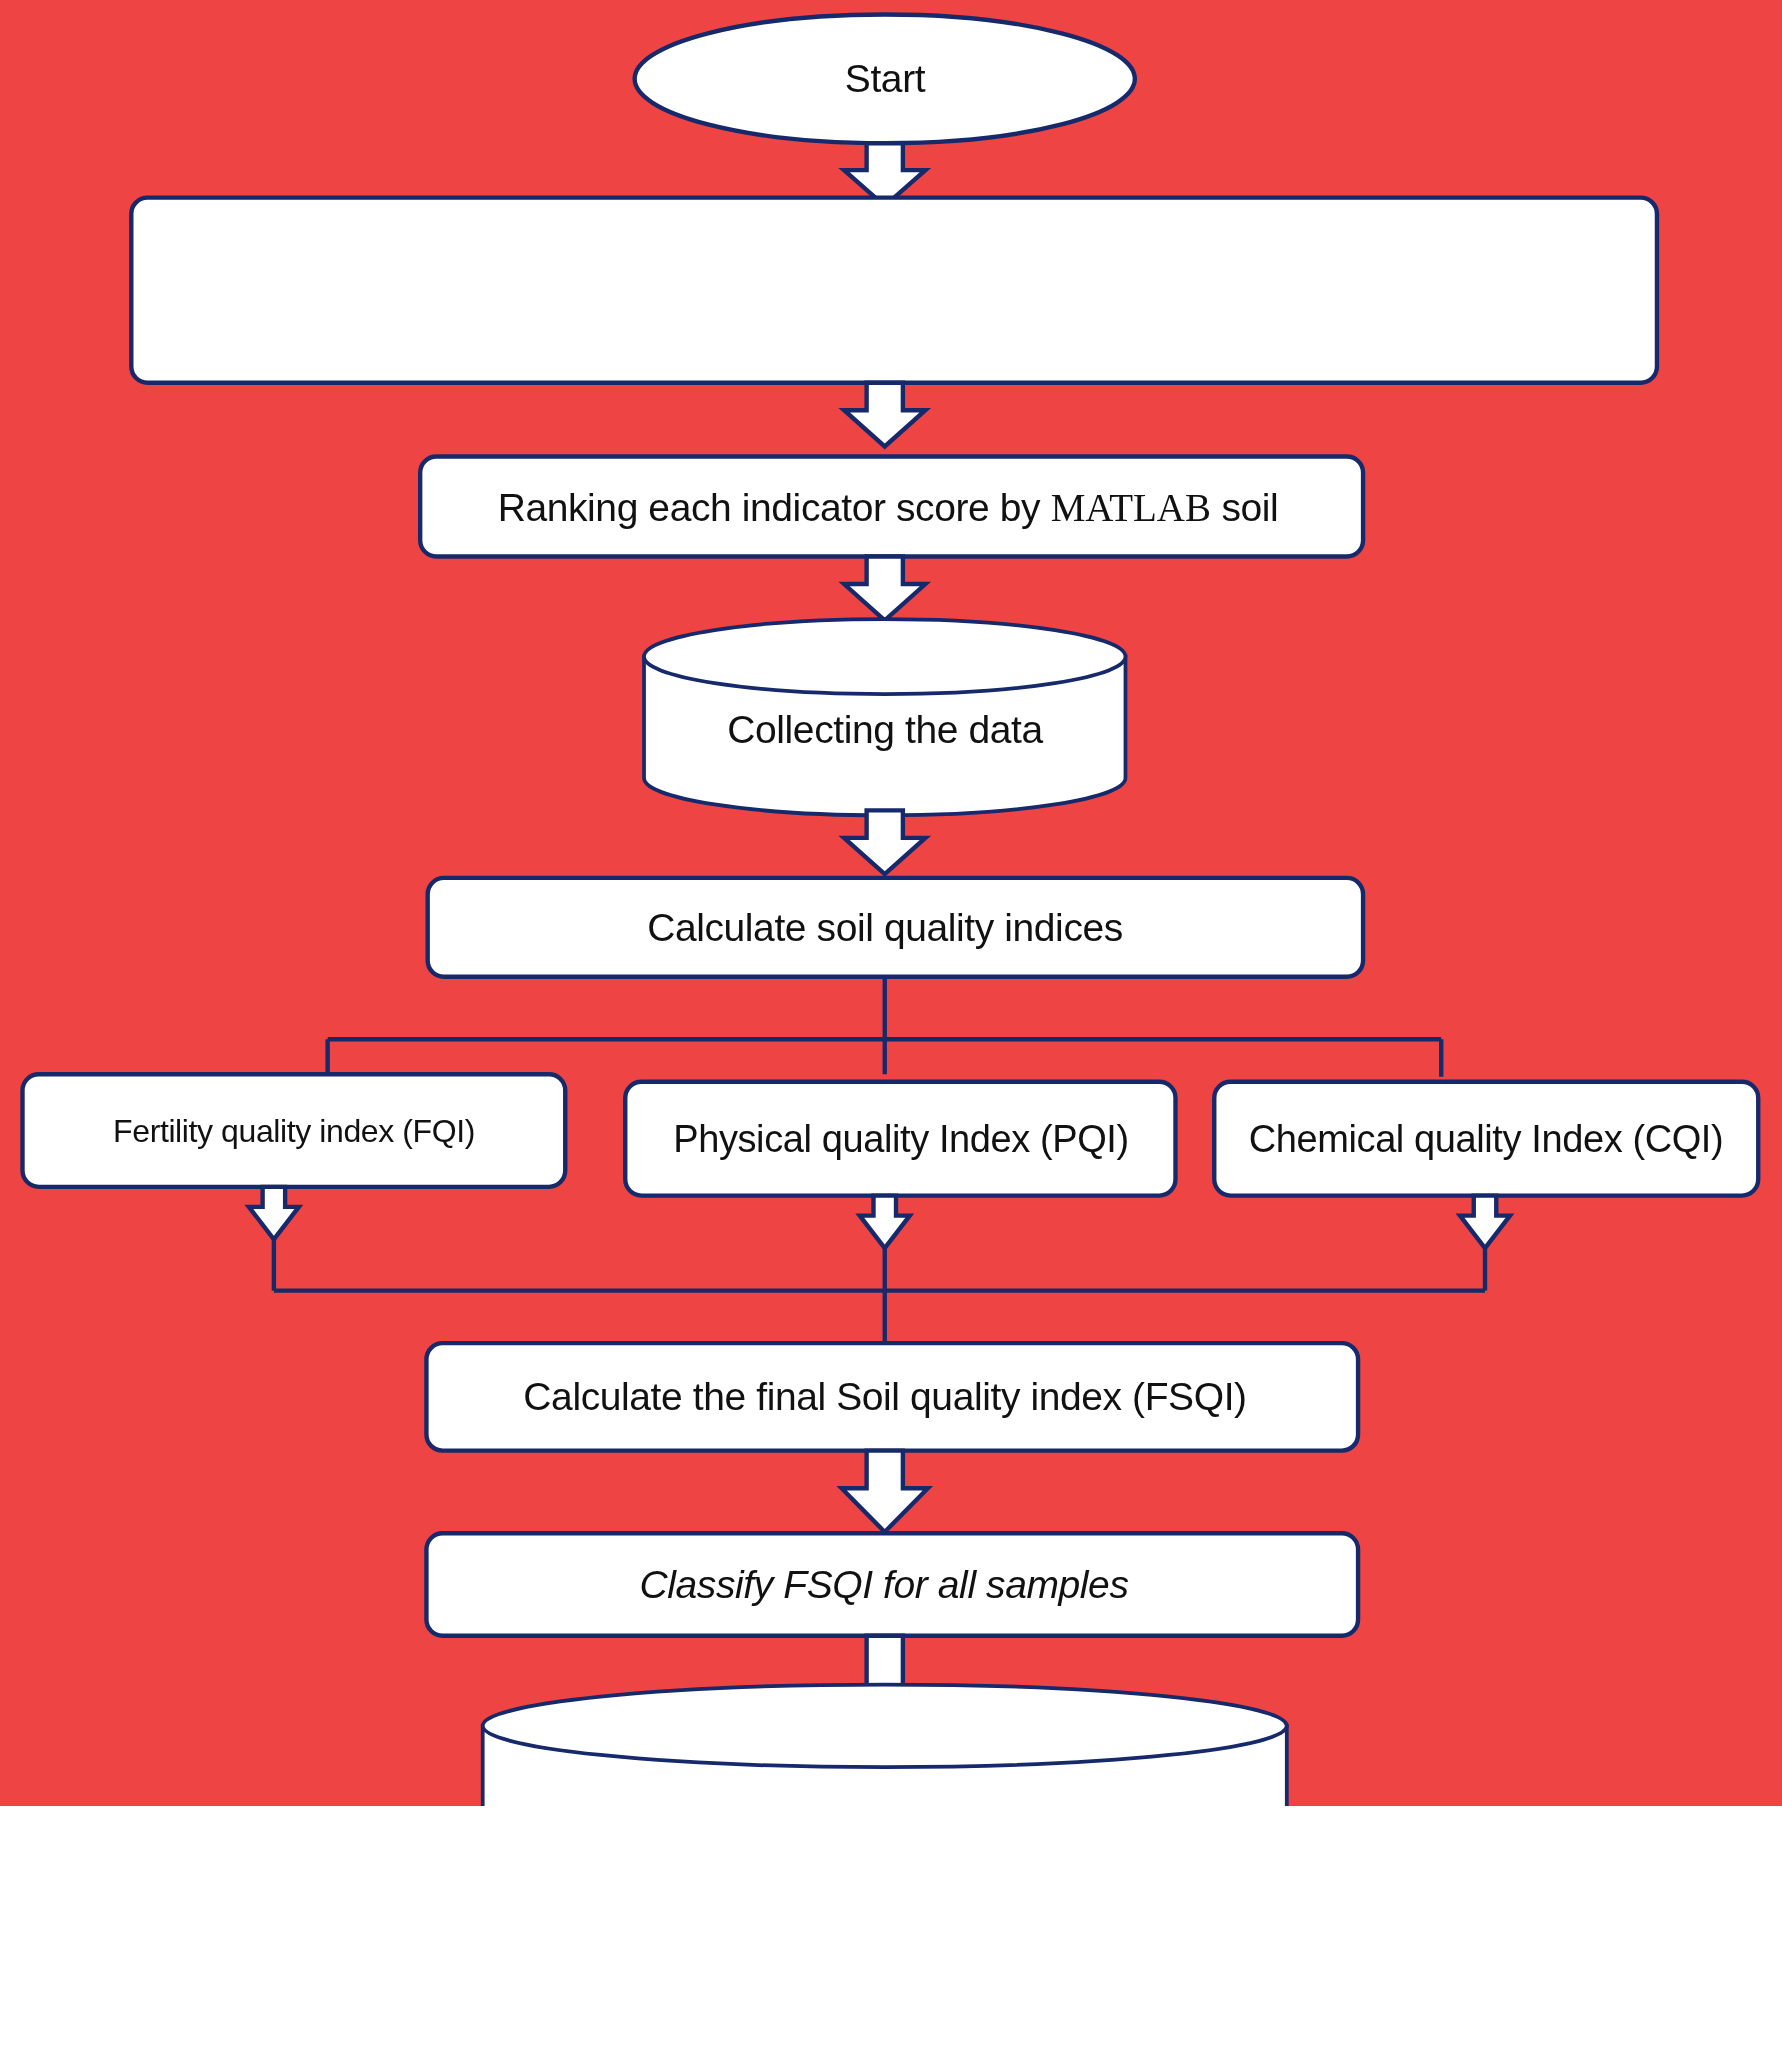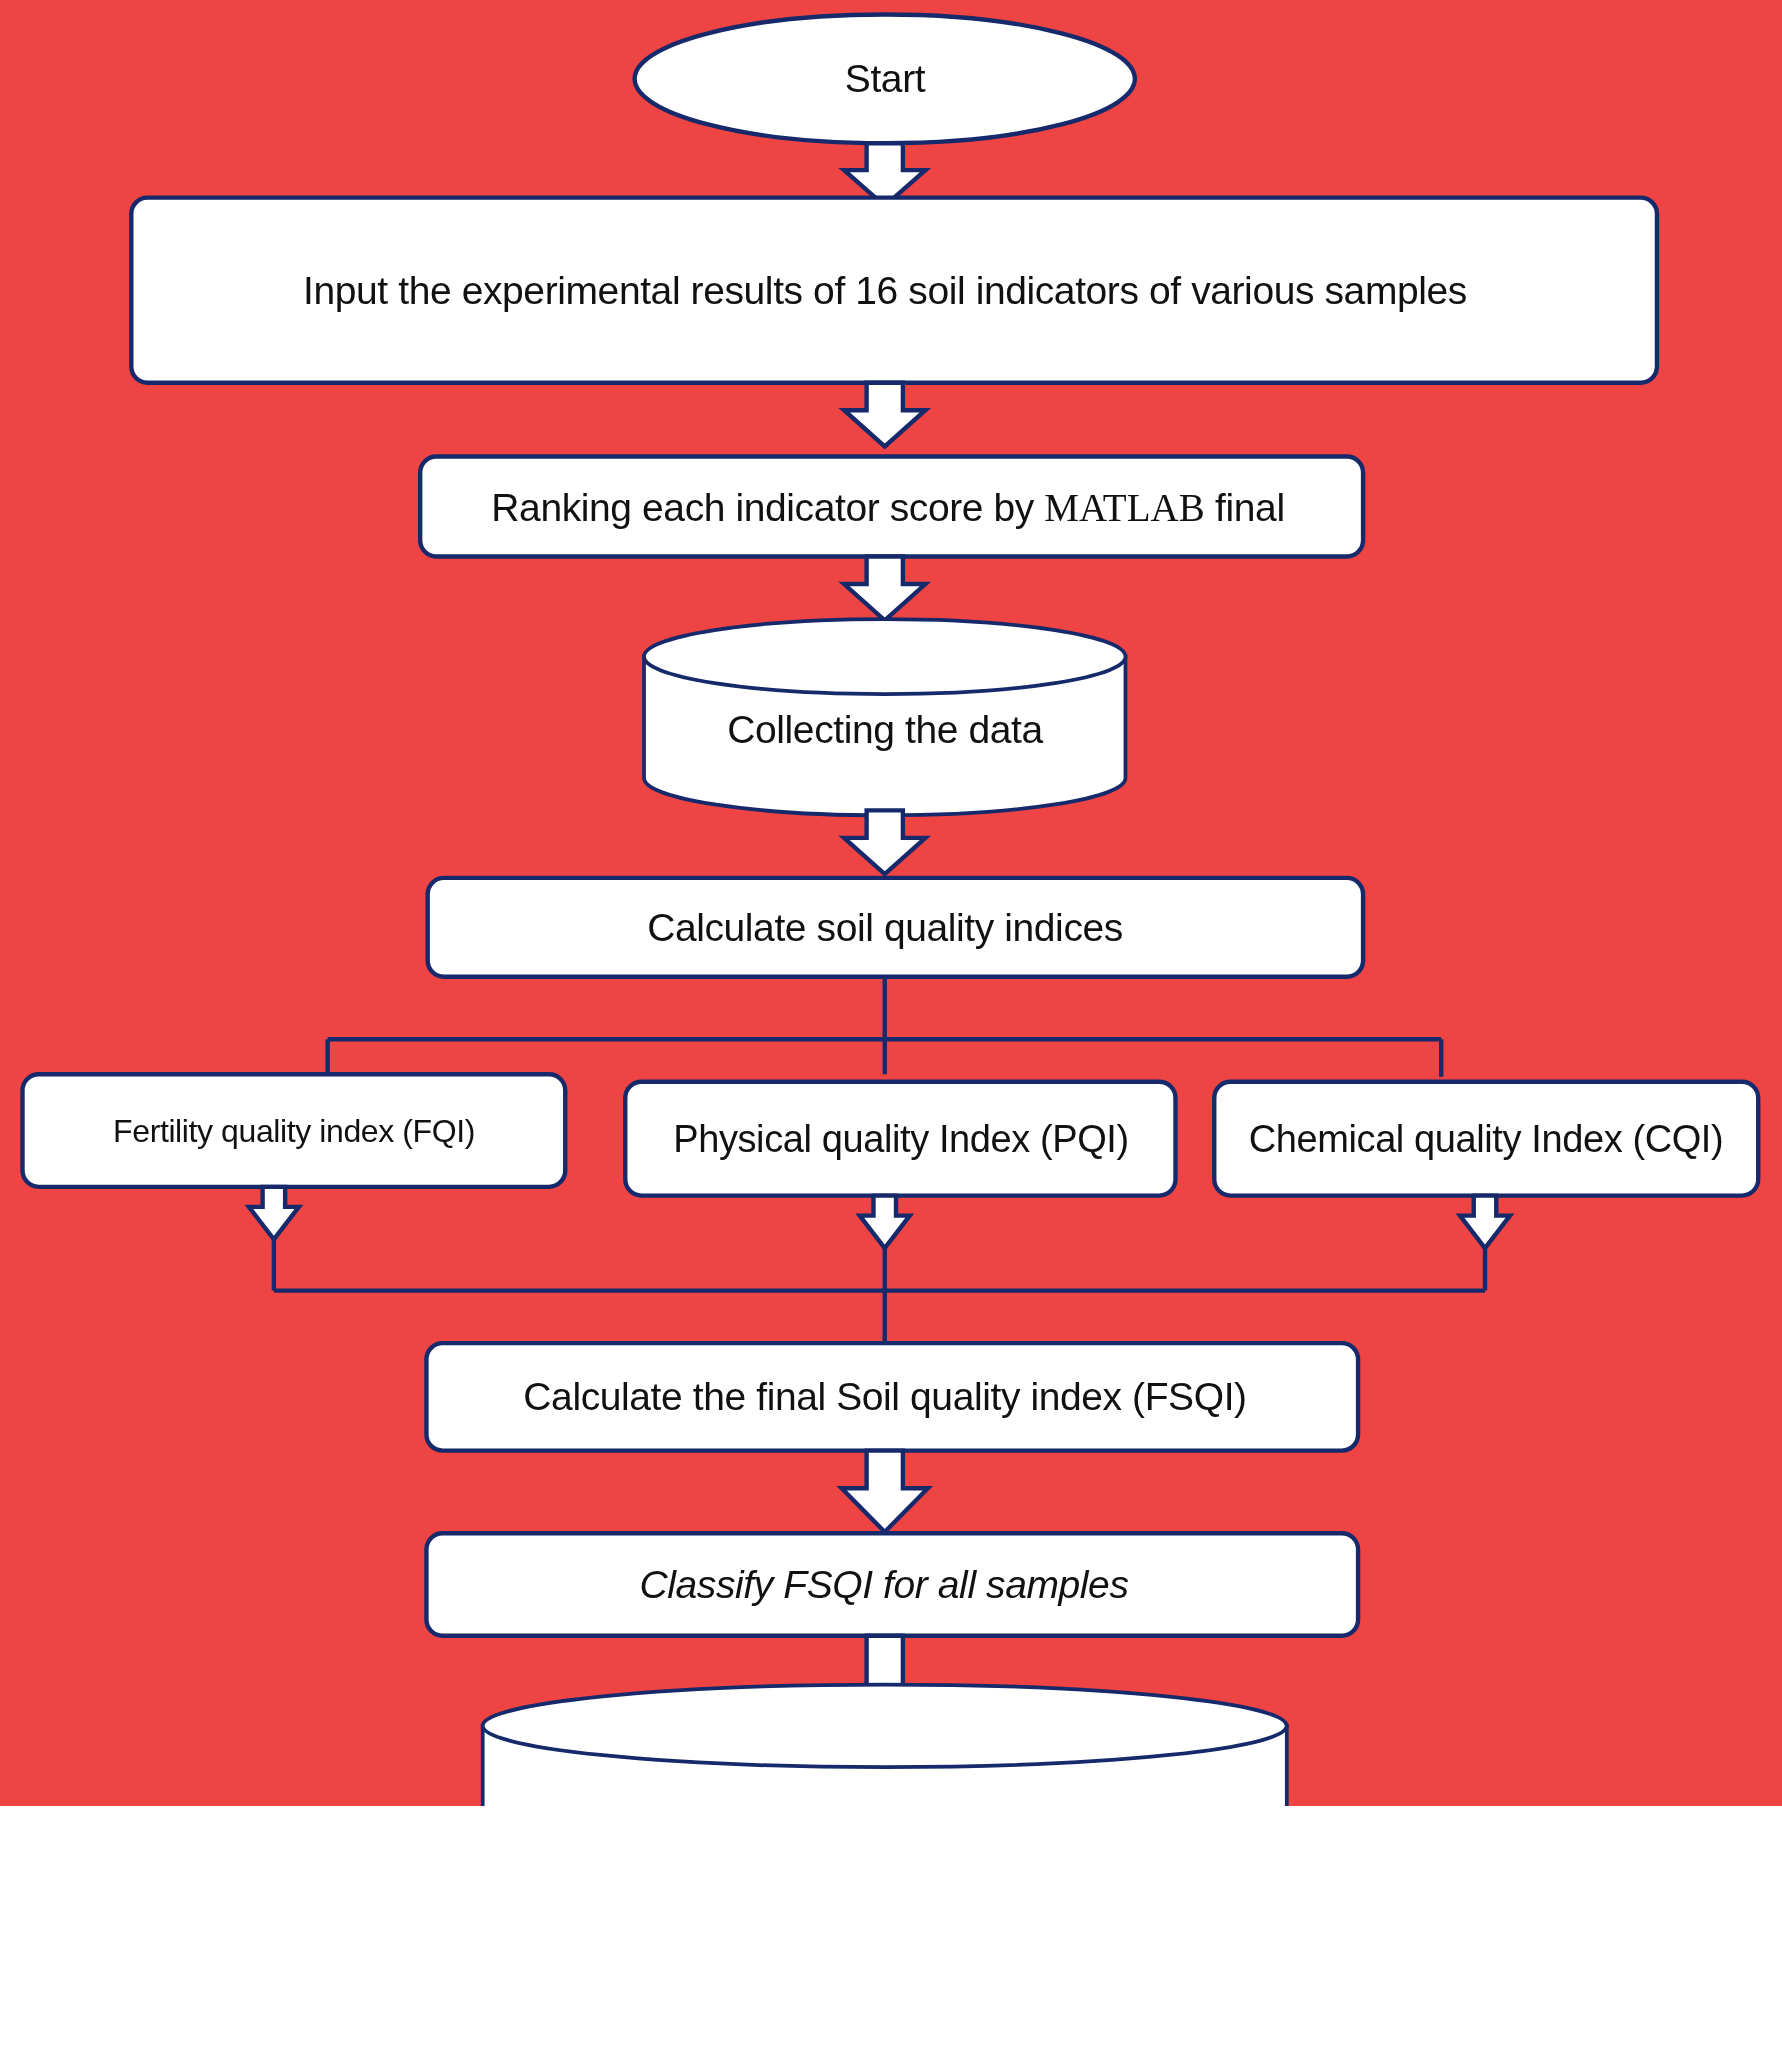--- a/index.html
+++ b/index.html
@@ -127,23 +127,22 @@
     <path class="block-arrow" d="M 1386 3058 L 1444 3058 L 1444 3104 L 1482 3104 L 1415 3168 L 1348 3104 L 1386 3104 Z"></path>
 
     <ellipse class="node-shape" cx="1415" cy="3230" rx="420" ry="96"></ellipse>
 
   </svg>
 
   <div class="label-layer">
 
     <div class="lbl" style="left:885px; top:79px;">Start</div>
 
-    <div class="lbl" style="left:885px; top:291px;">Input the experimental results of 16 soil indicators of various samples</div>
 
-    <div class="lbl" style="left:888px; top:507px;"><span>Ranking each indicator score by </span><span class="serif-word">MATLAB</span><span> final</span></div>
+    <div class="lbl" style="left:888px; top:507px;"><span>Ranking each indicator score by </span><span class="serif-word">MATLAB</span><span> soil</span></div>
 
     <div class="lbl" style="left:885px; top:730px;">Collecting the data</div>
 
     <div class="lbl" style="left:885px; top:928px;text-align:center;">Calculate soil quality indices</div>
 
     <div class="lbl" style="left:294px; top:1131px; font-size:32px;">Fertility quality index (FQI)</div>
 
     <div class="lbl" style="left:1486px; top:1139px; font-size:38px;">Chemical quality Index (CQI)</div>
 
     <div class="lbl" style="left:901px; top:1139px; font-size:38px;">Physical quality Index (PQI)</div>

